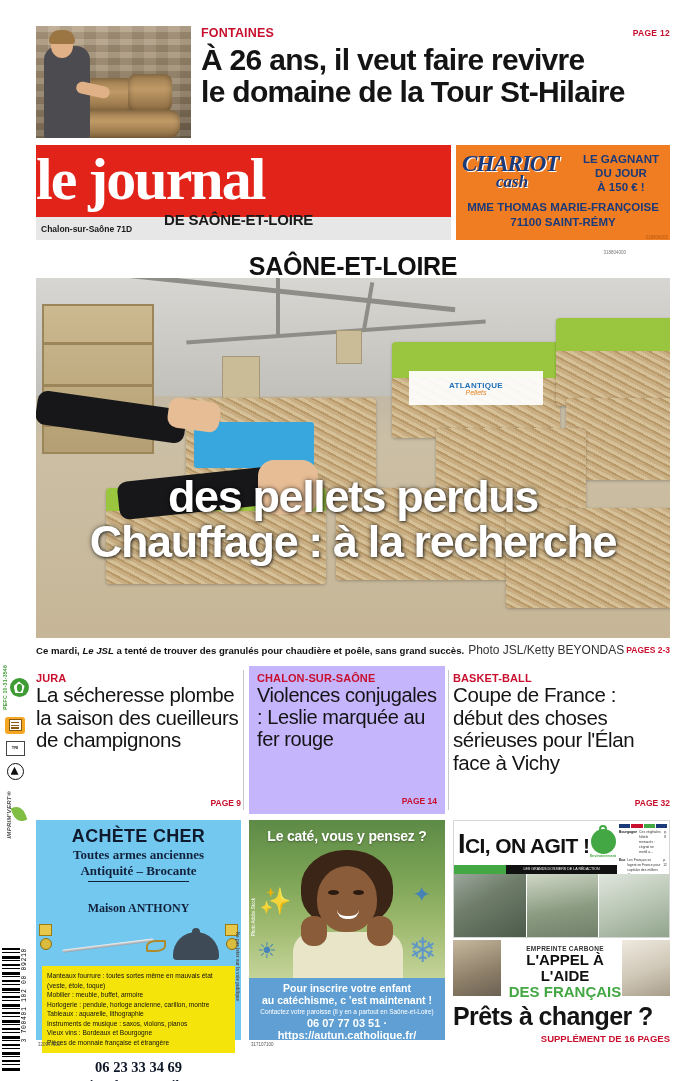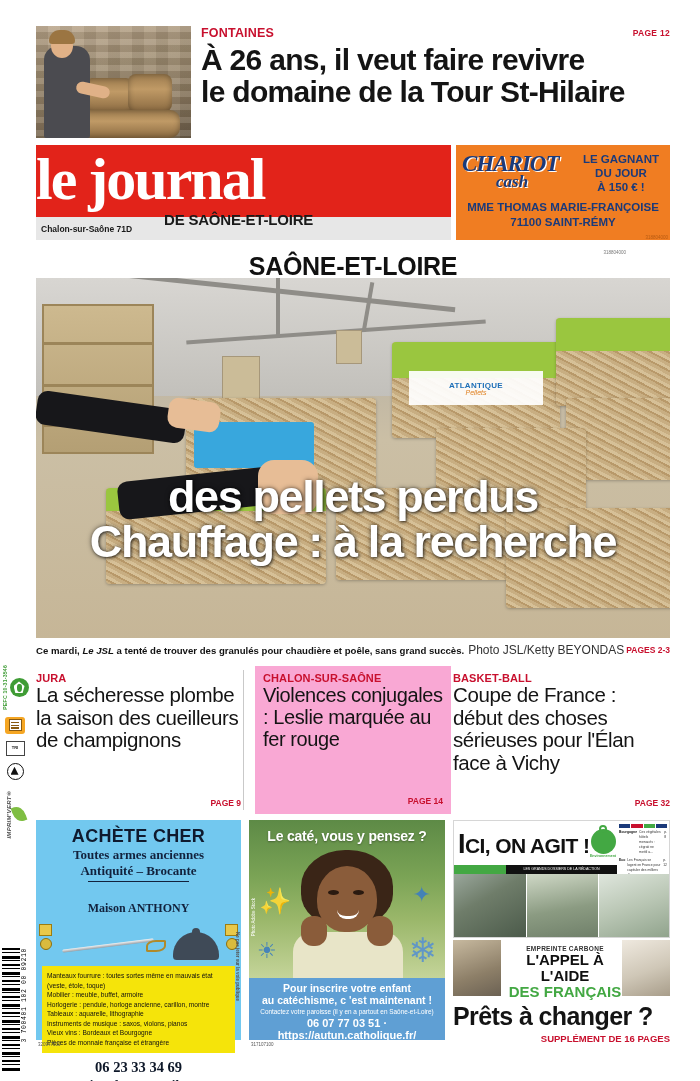--- a/index.html
+++ b/index.html
@@ -287,21 +287,21 @@
   .caption-text em { font-style: italic; }
   .caption-credit { font-size: 12px; font-weight: normal; color: #333; margin-left: 4px; }
   .caption-pages {
     margin-left: auto; color: #c8102e; font-weight: bold; font-size: 8.5px;
   }
 
   
   .cols { position: absolute; left: 0; top: 666px; width: 634px; height: 148px; }
   .col { position: absolute; top: 0; height: 148px; padding-top: 6px; }
   .col-1 { left: 0; width: 205px; }
-  .col-2 { left: 219px; width: 196px; background: #f9a8d4; padding-left: 8px; padding-right: 6px; }
+  .col-2 { left: 213px; width: 196px; background: #c4b5fd; padding-left: 8px; padding-right: 6px; }
   .col-3 { left: 417px; width: 217px; }
   .col-kicker {
     color: #c8102e; font-weight: bold; font-size: 11px; letter-spacing: .1px;
     text-transform: uppercase;
   }
   .col-title {
     margin-top: 0; font-size: 20.5px; line-height: 1.1; font-weight: normal; color: #141414;
     letter-spacing: -.4px;
   }
   .col-2 .col-title { font-size: 20px; }

